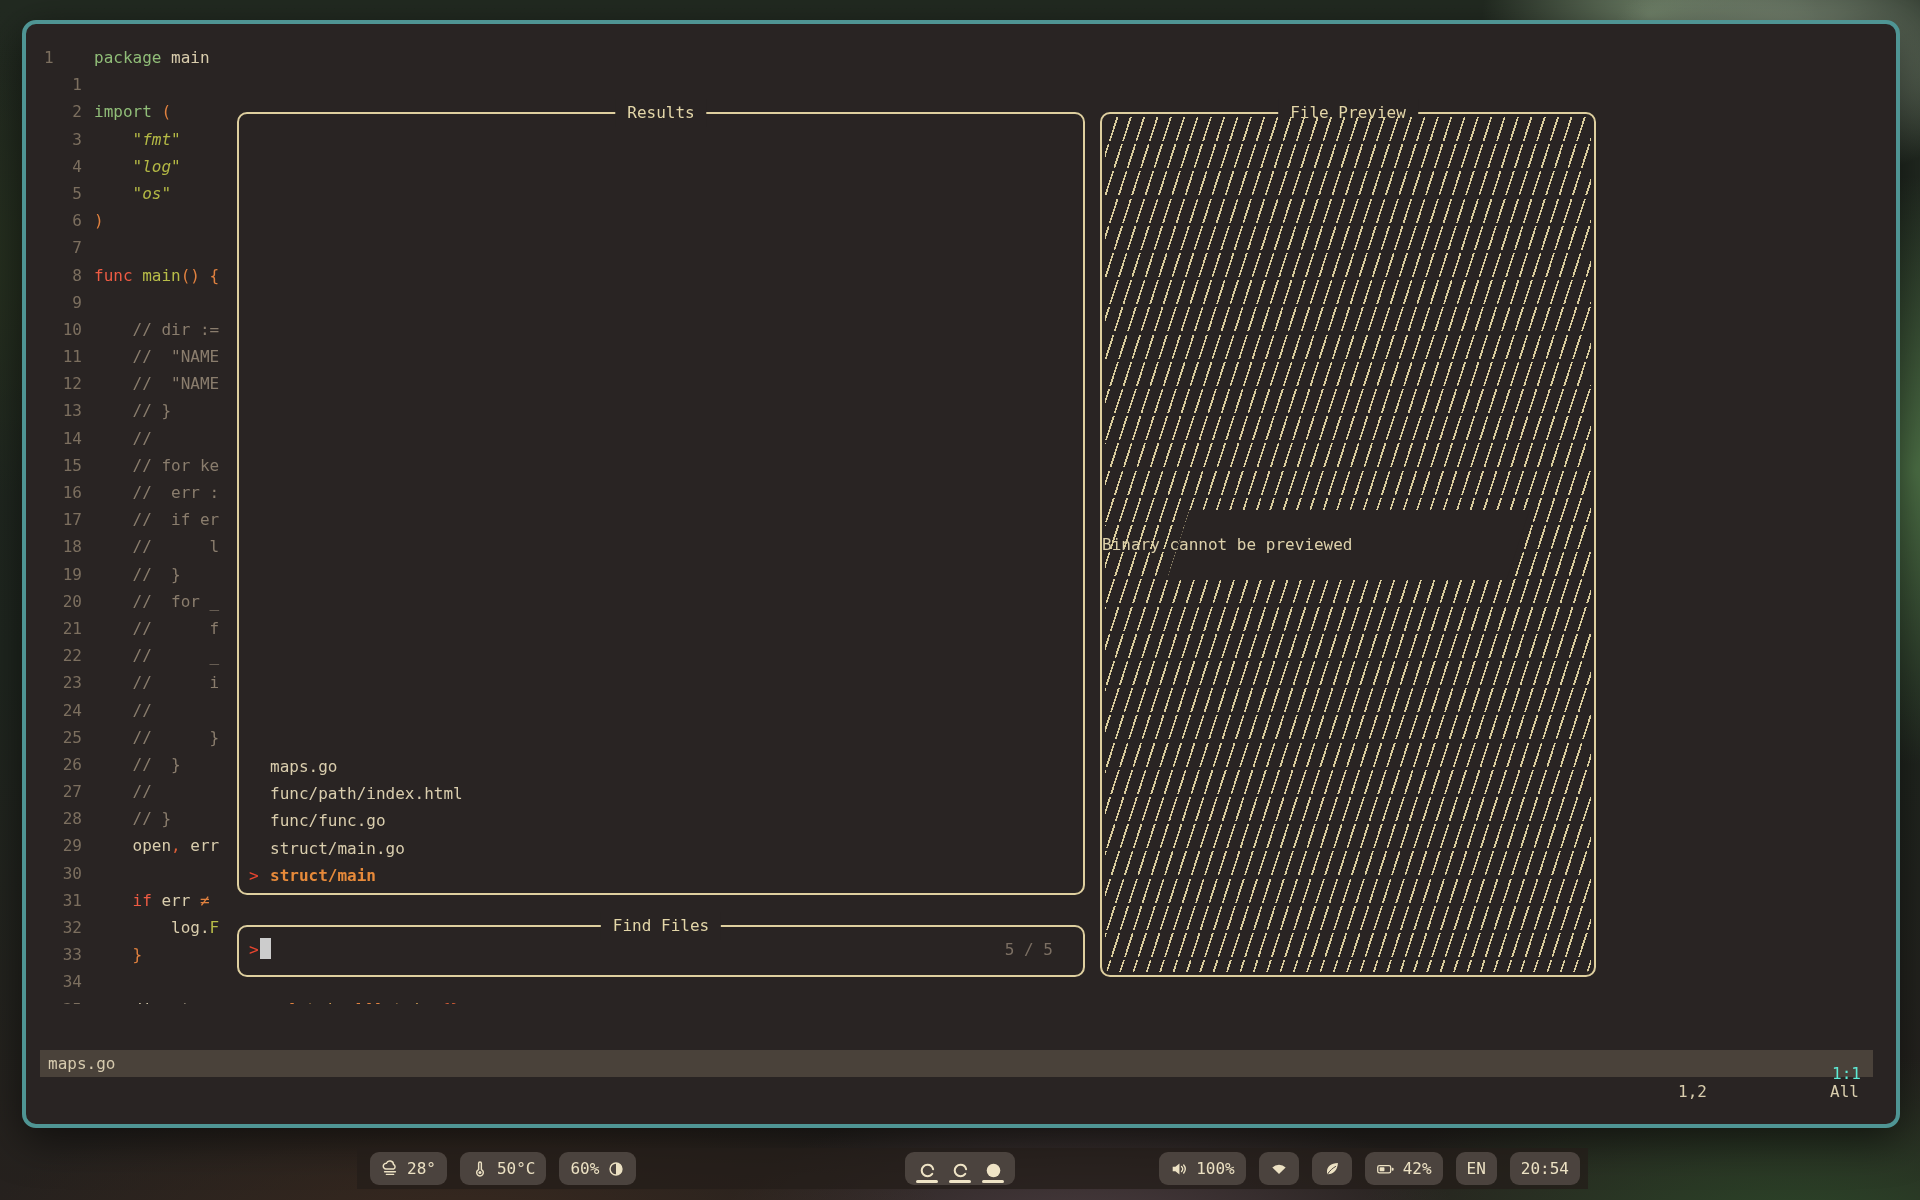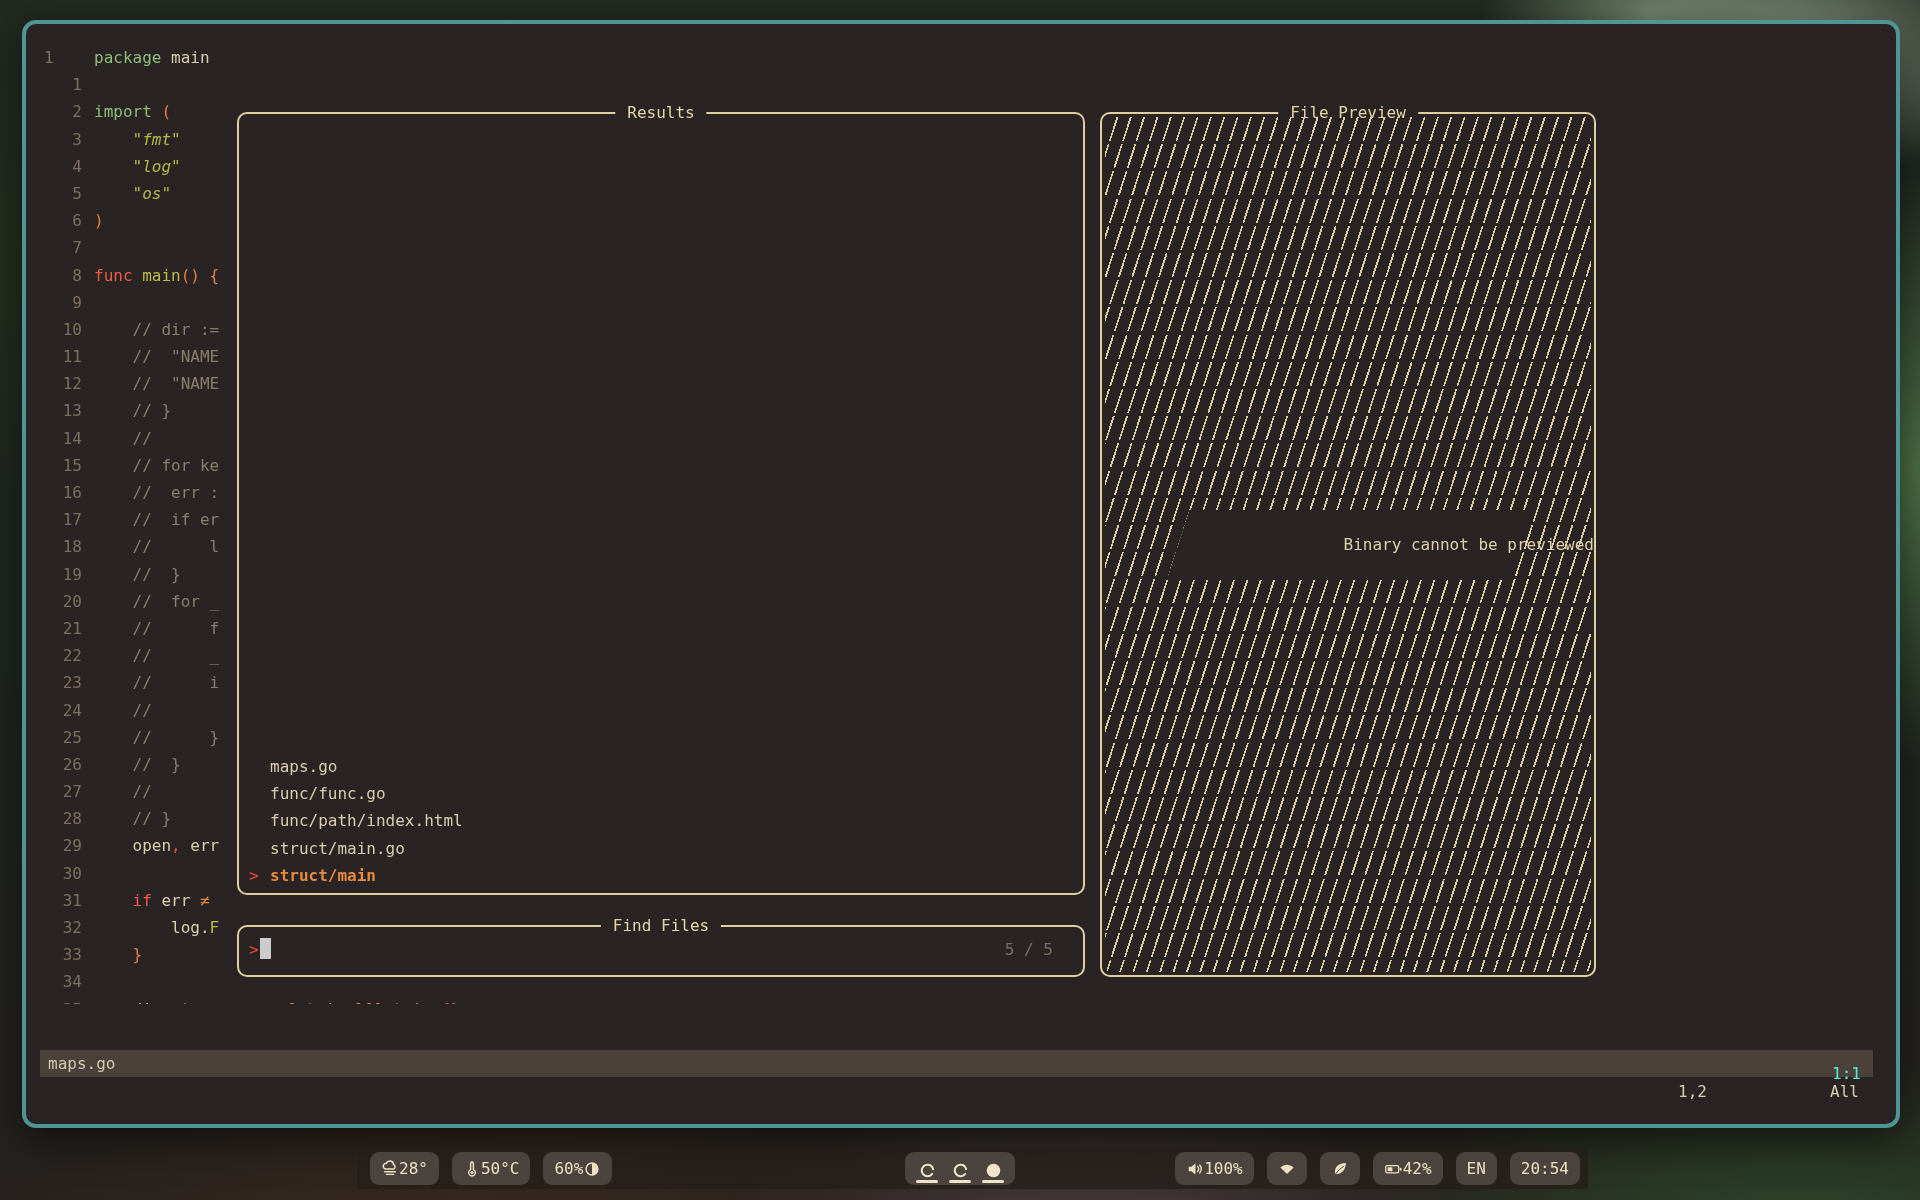--- a/index.html
+++ b/index.html
@@ -71,30 +71,30 @@
 
   .preview { left:1074px; top:88px; width:496px; height:865px; }
   .stripes { position:absolute; inset:3px; border-radius:6px;
     background-image:
       repeating-linear-gradient(180deg, rgba(0,0,0,0) 0 24px, #292423 24px 27.2px),
       repeating-linear-gradient(108deg, rgba(0,0,0,0) 0 11px, #d9cc9c 11px 12.7px);
   }
   .pv-band { position:absolute; left:50%; top:396px; width:340px; height:70px;
     margin-left:-170px; background:#292423; transform:skewX(-18deg); }
   .pv-msg { position:absolute; left:0; right:0; top:396px; height:70px; line-height:70px;
-    text-align:right; color:#ddd1ab;padding-left:48px; }
+    text-align:left; color:#ddd1ab; }
 
   
   .bar { position:absolute; left:357px; top:1148px; width:1231px; height:41px; z-index:3;
     background:rgba(36,29,26,0.75); color:#ece1c3; font-size:16px; }
   .bgroup { position:absolute; top:4px; display:flex; gap:13px; }
   .bgroup.left { left:13px; }
   .bgroup.right { right:8px;text-align:center; }
   .pill { height:33px; background:#4b433e; border-radius:9px; display:flex; align-items:center;
-    padding:0 11px; white-space:nowrap; }
+    gap:8px; padding:0 11px; white-space:nowrap; }
   .picon { display:flex; align-items:center; }
   .ws { position:absolute; left:548px; top:4px; height:33px; width:110px; background:#4b433e;
     border-radius:9px; display:flex; align-items:flex-start; justify-content:center; gap:7px;
     padding-top:4px; }
   .wslot { width:26px; height:29px; position:relative; display:flex; justify-content:center; }
   .wsu { position:absolute; bottom:2px; left:2px; width:22px; height:3px; border-radius:2px;
     background:#efe4c6; }
 </style>
 </head>
 <body>
@@ -150,22 +150,22 @@
   </div>
   <div class="ruler">
     <span class="rcursor">1,2</span>
     <span class="rscroll">All</span>
   </div>
 
   <div class="float results">
     <span class="ftitle">Results</span>
     <div class="rlist" id="results-list">
         <div class="ritem"><span class="rpfx">&gt;</span><span class="rlbl">maps.go</span></div>
+        <div class="ritem"><span class="rpfx">&gt;</span><span class="rlbl">func/path/index.html</span></div>
         <div class="ritem"><span class="rpfx">&gt;</span><span class="rlbl">func/func.go</span></div>
-        <div class="ritem"><span class="rpfx">&gt;</span><span class="rlbl">func/path/index.html</span></div>
         <div class="ritem"><span class="rpfx">&gt;</span><span class="rlbl">struct/main.go</span></div>
         <div class="ritem sel"><span class="rpfx">&gt;</span><span class="rlbl">struct/main</span></div>
       </div>
   </div>
 
   <div class="float findbox">
     <span class="ftitle">Find Files</span>
     <div class="prow"><span class="ppfx">&gt;</span><span class="cursor-block"></span></div>
     <span class="pcounter">5 / 5</span>
   </div>

